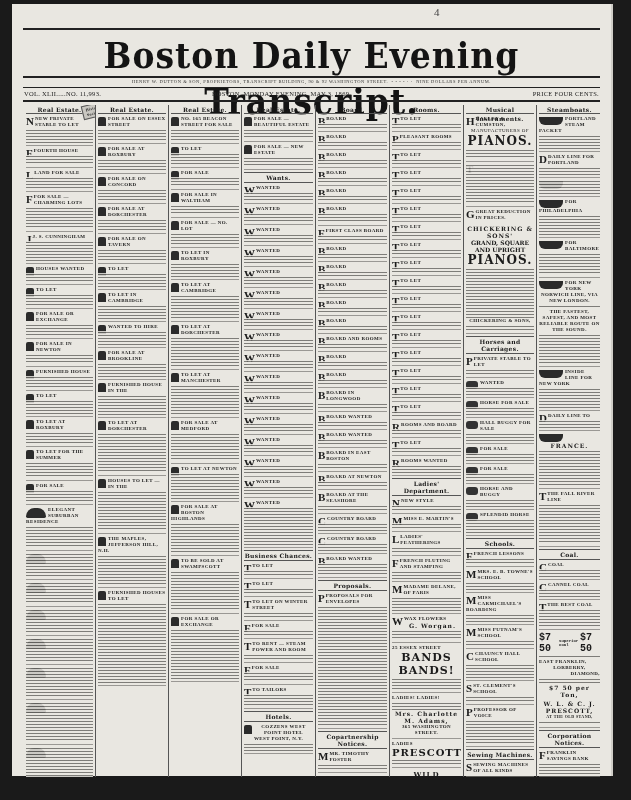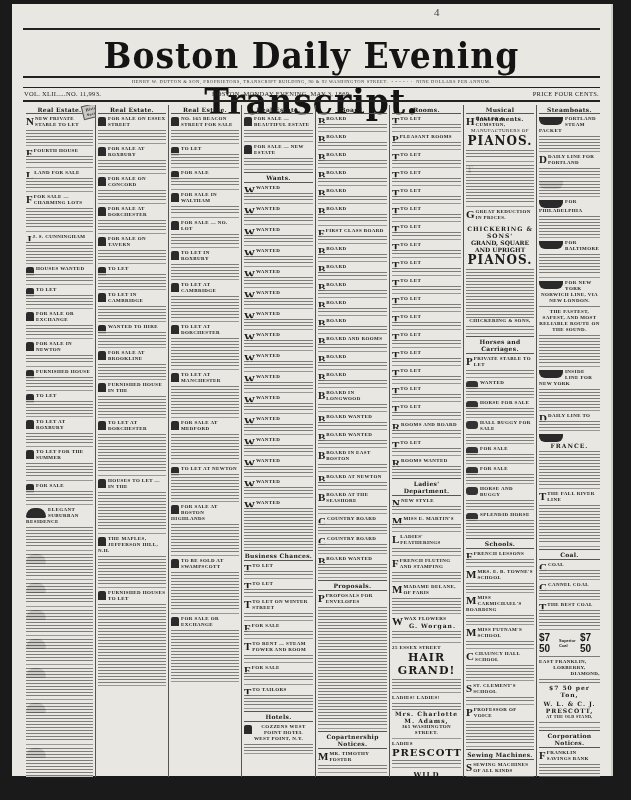--- a/index.html
+++ b/index.html
@@ -20,21 +20,21 @@
 .ad .t{font-size:5px;font-weight:bold;line-height:6px;text-transform:uppercase;letter-spacing:.4px}
 .ad .cap{float:left;font-size:11px;line-height:10px;font-weight:bold;margin-right:1px}
 .lines{height:var(--h,10px);background:repeating-linear-gradient(#e9e7e1 0,#e9e7e1 1px,#6b6a66 1px,#6b6a66 2px,#e9e7e1 2px,#e9e7e1 3px);opacity:.85;margin-top:1px}
 .house{float:left;width:8px;height:9px;background:#2b2b2b;margin:1px 2px 0 0;border-radius:2px 2px 0 0}
 .big{font-family:"DejaVu Serif",serif;font-weight:bold;text-align:center;letter-spacing:1px}
 .sec{font-family:"DejaVu Serif",serif;font-weight:bold;font-size:6px;text-align:center;border-top:1px solid #555;border-bottom:1px solid #555;margin:2px 0;padding:1px 0;letter-spacing:.3px}
 .ship{width:24px;height:8px;background:#2a2a2a;border-radius:0 0 6px 6px;float:left;margin:1px 2px 0 0}
 .cartoon{width:20px;height:10px;background:#2b2b2b;border-radius:10px 10px 2px 2px;float:left;margin:1px 2px 0 0}
 .stamp{position:absolute;left:58px;top:-2px;background:#c9c7c1;border:1px solid #555;font-size:4px;padding:1px 3px;transform:rotate(-14deg);font-weight:bold;letter-spacing:.3px}
 .horse{width:12px;height:8px;background:#333;float:left;margin:1px 2px 0 0;border-radius:3px}
-.price{display:flex;justify-content:space-between;font-weight:bold;font-size:10px;font-family:Liberation Sans, sans-serif}
+.price{display:flex;justify-content:space-between;font-weight:bold;font-size:10px;font-family:Liberation Mono, monospace}
 </style>
 </head>
 <body>
 
 <div class="page">
   <div class="page-num">4</div>
 
   <div class="rule" style="top:24px;height:2px"></div>
   <div class="masthead">Boston Daily Evening Transcript.</div>
   <div class="rule" style="top:72px;height:2px"></div>
@@ -718,21 +718,21 @@
           <div class="lines" style="--h:14px"></div>
         </div>
       <div class="ad">
           <span class="cap">W</span>
           <div class="t">Wax Flowers</div>
           <div class="big" style="font-size:6px">G. Worgan.</div>
           <div class="lines" style="--h:10px"></div>
         </div>
       <div class="ad">
         <div class="t">25 Essex Street</div>
-        <div class="big" style="font-size:11px">HAIR GRAND!</div>
+        <div class="big" style="font-size:11px">BANDS BANDS!</div>
         <div class="lines" style="--h:12px"></div>
       </div>
       <div class="ad">
         <div class="t">Ladies! Ladies!</div>
         <div class="lines" style="--h:8px"></div>
         <div class="big" style="font-size:6px">Mrs. Charlotte M. Adams,</div>
         <div class="t" style="text-align:center">365 Washington Street.</div>
       </div>
       <div class="ad">
         <div class="t">Ladies</div>

